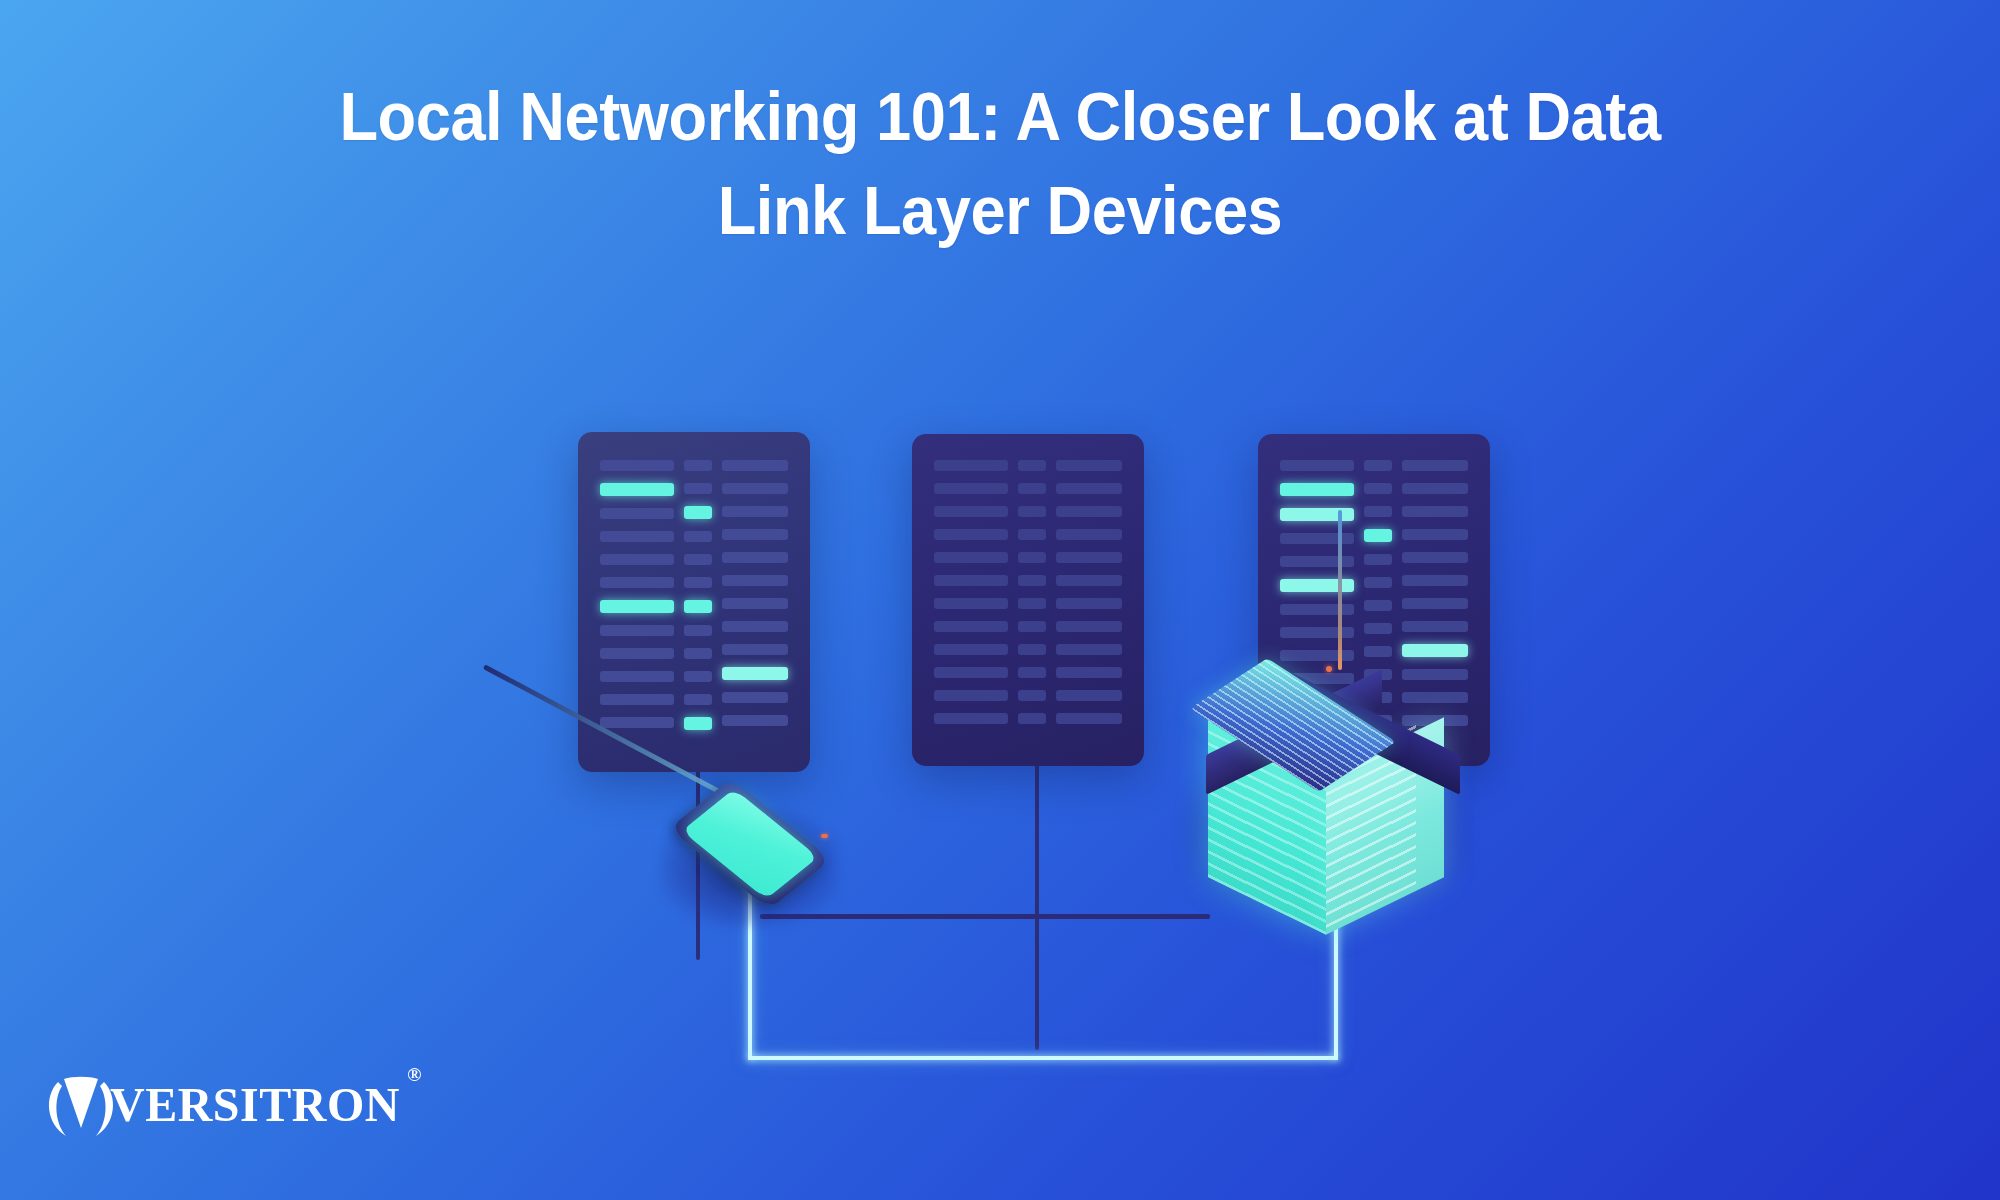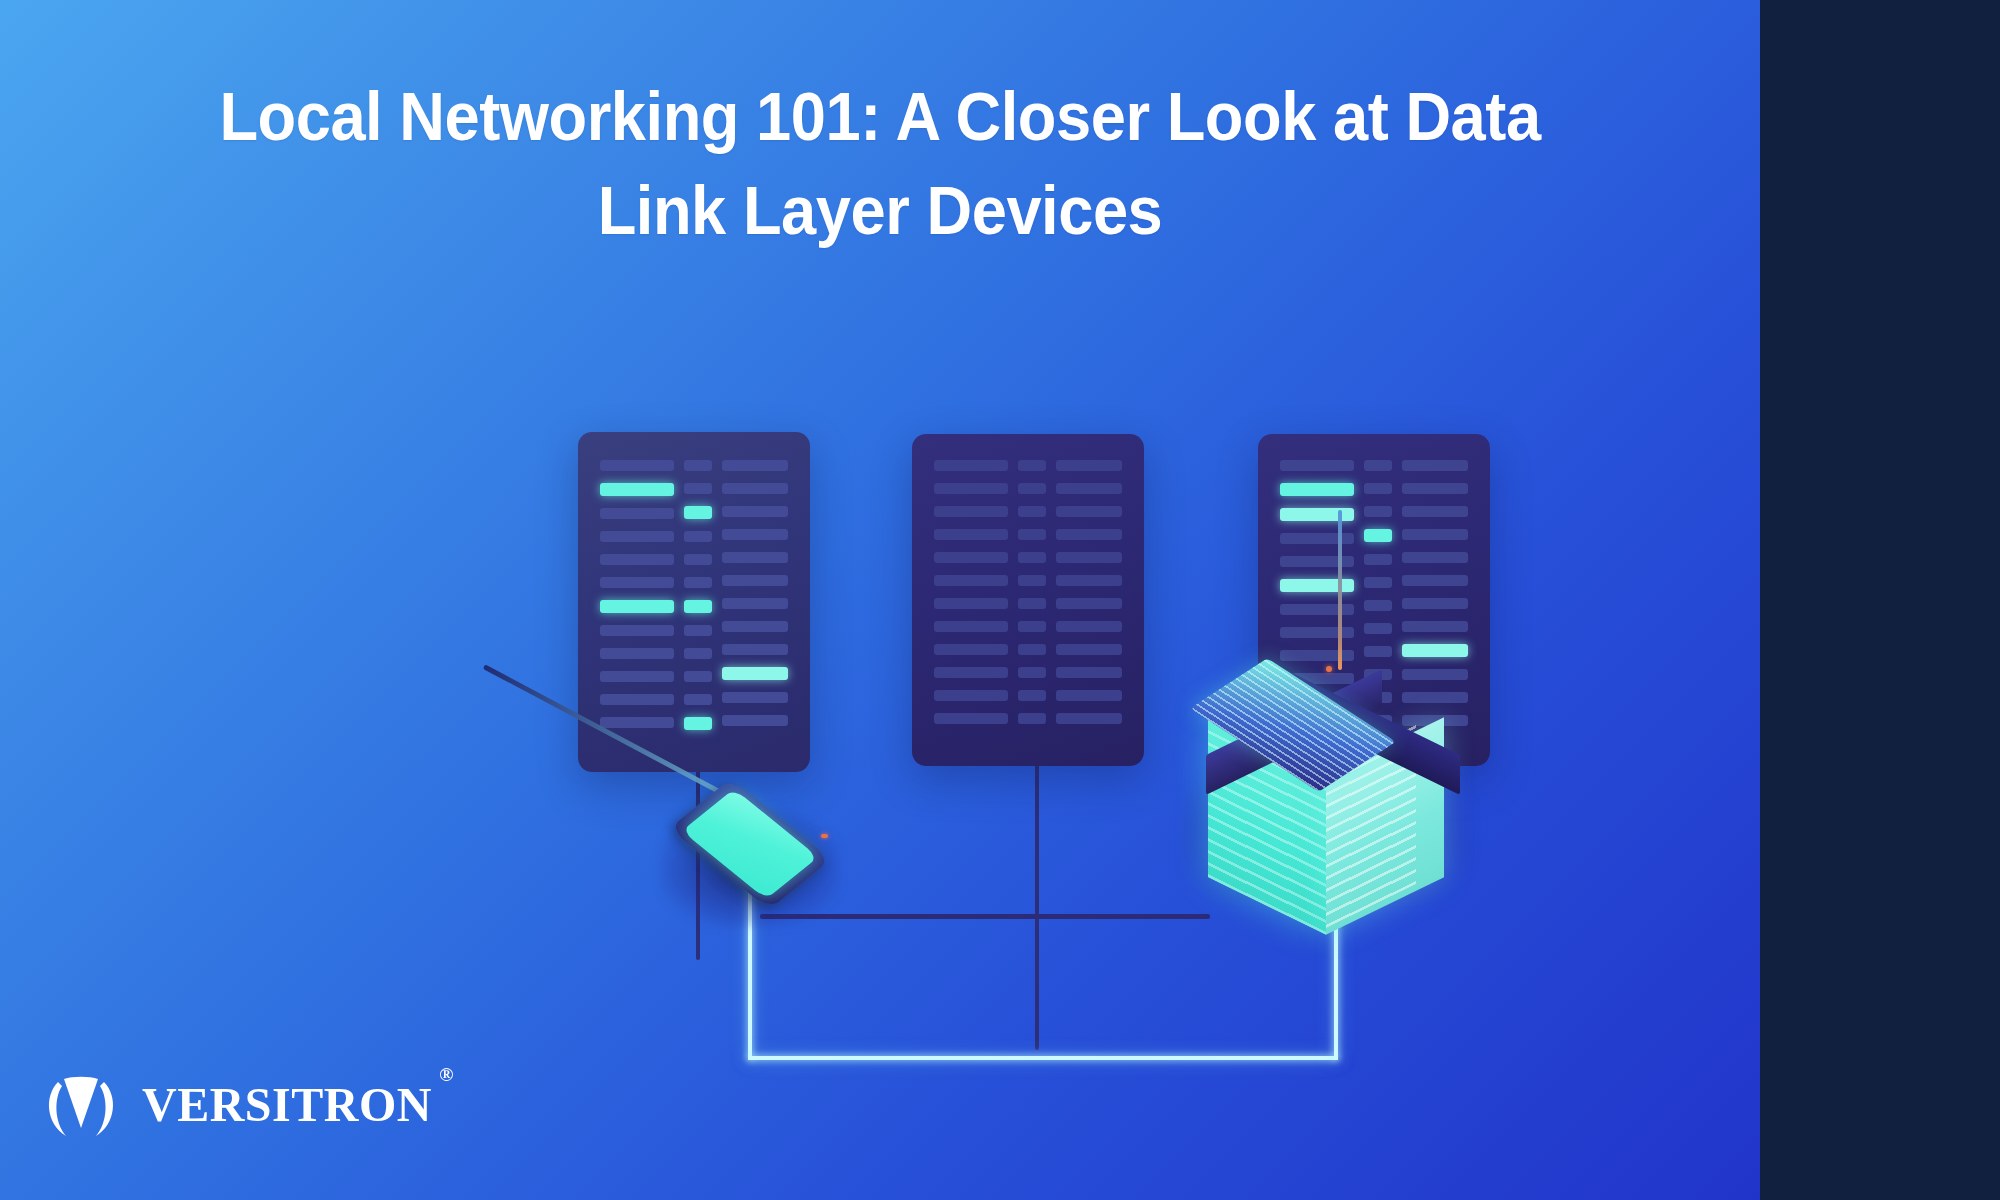--- a/index.html
+++ b/index.html
@@ -6,21 +6,21 @@
     margin: 0;
     padding: 0;
     background: #12203f;
   }
   body {
     font-family: "Liberation Sans", sans-serif;
   }
 
   #stage {
     position: relative;
-    width: 1760px;
+    width: 2000px;
     height: 1200px;
     overflow: hidden;
     background: linear-gradient(135deg, #4ba6f0 0%, #3f8fe8 18%, #2f6fe0 45%, #2750d8 70%, #2134ca 100%);
   }
 
   
   #title-block {
     position: absolute;
     left: 50%;
     transform: translateX(-50%);
@@ -253,21 +253,20 @@
   }
 
   
   #logo {
     position: absolute;
     left: 42px;
     bottom: 52px;
     display: flex;
     align-items: center;
     height: 86px;
-    gap: 32px;
   }
   #logo-mark { position: relative; width: 78px; height: 78px; flex: none; }
   #logo-text {
     position: relative;
     color: #ffffff;
     font-family: "Liberation Serif", serif;
     font-weight: bold;
     font-size: 48px;
     letter-spacing: 0.5px;
     margin-left: -10px;

